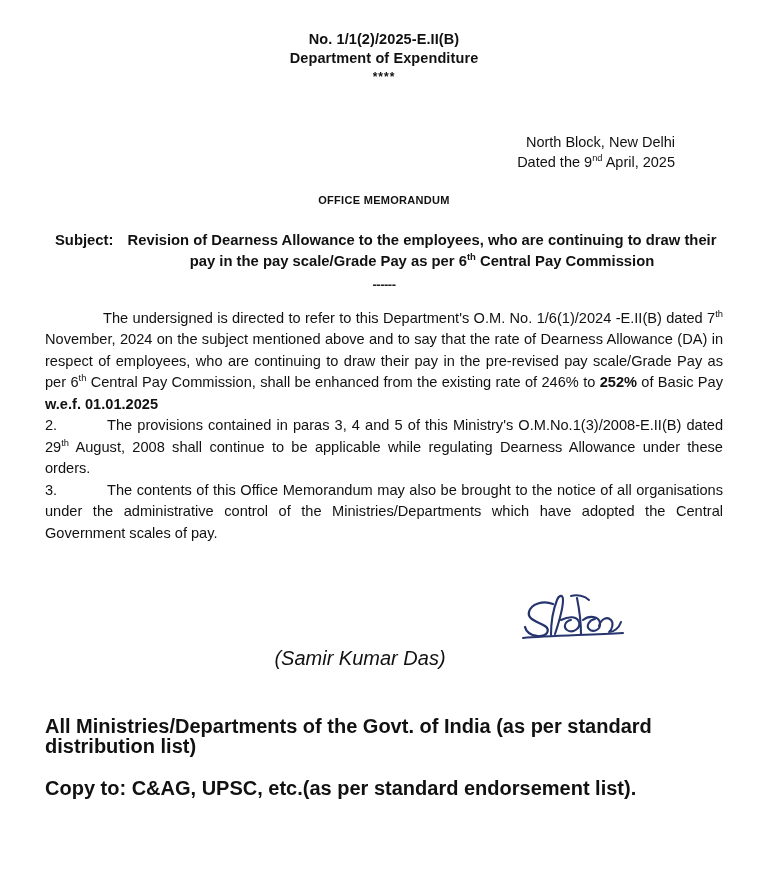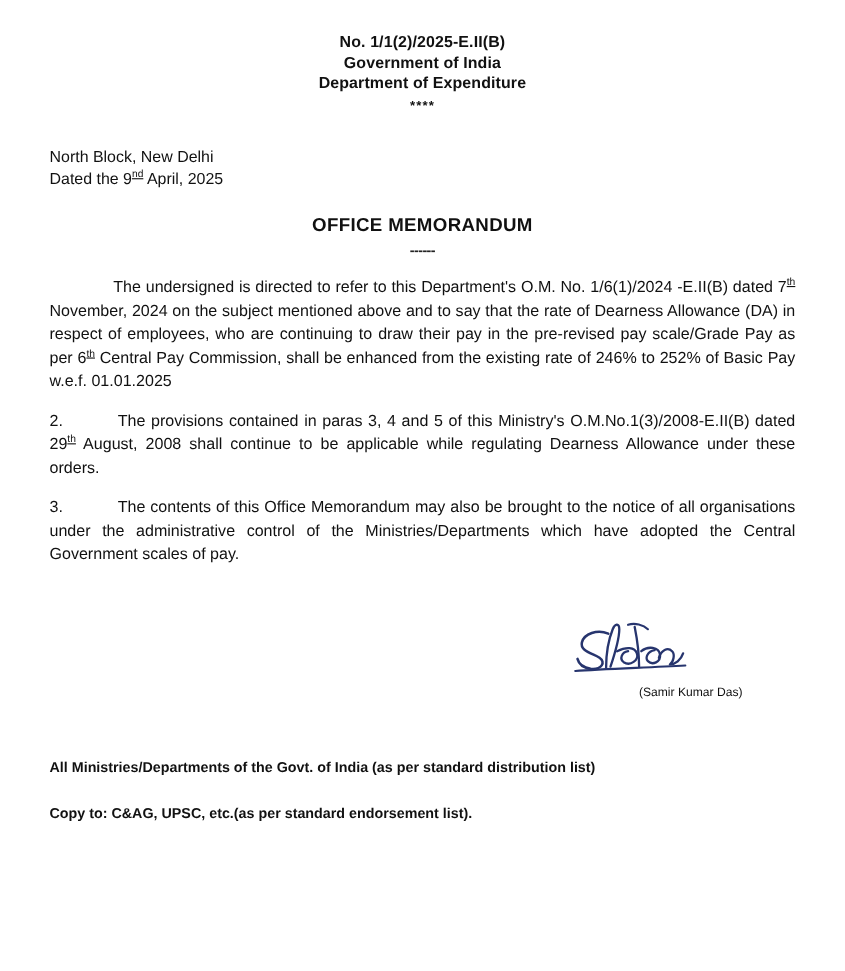--- a/index.html
+++ b/index.html
@@ -34,33 +34,33 @@
   .letterhead div { white-space: nowrap; }
   .stars {
     font-weight: bold;
     font-size: 12px;
     letter-spacing: 1px;
     margin-top: 1px;
   }
 
   
   .placedate {
-    margin-top: 28px;
-    text-align: left;
+    margin-top: 45px;
+    text-align: right;
     font-size: 14.5px;
     line-height: 20px;
     padding-right: 48px;
   }
 
   
   .memo-title {
     margin-top: 22px;
     text-align: center;
     font-weight: bold;
-    font-size: 17px;
+    font-size: 11px;
     letter-spacing: 0.3px;
   }
 
   
   .subject {
     margin-top: 24px;
     font-weight: bold;
     font-size: 14.8px;
     line-height: 21px;
     padding-left: 10px;
@@ -82,88 +82,90 @@
     letter-spacing: -0.5px;
     color: #222;
   }
 
   
   .para {
     font-size: 14.6px;
     line-height: 21.5px;
     text-align: justify;
     text-justify: inter-word;
-    margin-top: 14px;
   }
   .para.first { margin-top: 16px; text-indent: 58px; }
   .para .pnum {
     display: inline-block;
     width: 62px;
   }
   sup {
     font-size: 0.64em;
     vertical-align: super;
     line-height: 0;
-    text-decoration: underline;
   }
-  b { font-weight: normal; }
+  b { font-weight: bold; }
 
   
   .sign-area {
     margin-top: 46px;
     text-align: right;
     padding-right: 48px;
   }
   .signature-svg {
     display: block;
     margin-left: auto;
     margin-right: 38px;
   }
   .signatory {
     margin-top: 2px;
-    font-size: 11px;
+    font-size: 20px;
     line-height: 20px;
-    text-align: right;
+    text-align: center;
     padding-right: 48px;
+    font-style: italic;
   }
 
   
   .dist {
     margin-top: 48px;
   }
   .dist .to {
     font-size: 14.5px;
     line-height: 20px;
   }
   .dist .dline {
     margin-top: 22px;
-    font-size: 13px;
+    font-size: 20px;
     font-weight: bold;
     line-height: 20px;
   }
 </style>
 </head>
 <body>
 
 <div class="page">
 
   <div class="letterhead">
     <div>No. 1/1(2)/2025-E.II(B)</div>
-    <div>Government of India</div>
     <div>Department of Expenditure</div>
     <div class="stars">****</div>
   </div>
 
   <div class="placedate">
     <div>North Block, New Delhi</div>
     <div><span>Dated the 9</span><sup>nd</sup><span> April, 2025</span></div>
   </div>
 
   <div class="memo-title">OFFICE MEMORANDUM</div>
 
+  <div class="subject">
+    <span class="subj-label">Subject:</span>
+    <span class="subj-body"><span>Revision of Dearness Allowance to the employees, who are continuing to draw</span> <span>their pay in the pay scale/Grade Pay as per 6</span><sup>th</sup><span> Central Pay Commission</span></span>
+  </div>
 
   <div class="rule-dashes">------</div>
 
   <div class="para first"><span>The undersigned is directed to refer to this Department's O.M. No. 1/6(1)/2024 -E.II(B) dated 7</span><sup>th</sup><span> November, 2024 on the subject mentioned above and to say that the rate of Dearness Allowance (DA) in respect of  employees, who are continuing to draw their pay in the pre-revised pay scale/Grade Pay as per 6</span><sup>th</sup><span> Central Pay Commission, shall be enhanced from the existing rate of 246% to </span><b>252%</b><span> of Basic Pay </span><b>w.e.f. 01.01.2025</b></div>
 
   <div class="para"><span class="pnum">2.</span><span>The provisions contained in paras 3, 4 and 5 of this Ministry's O.M.No.1(3)/2008-E.II(B) dated 29</span><sup>th</sup><span> August, 2008 shall continue to be applicable while regulating Dearness Allowance under these orders.</span></div>
 
   <div class="para"><span class="pnum">3.</span><span>The contents of this Office Memorandum may also be brought to the notice of all organisations under the administrative control of the Ministries/Departments which have adopted the Central Government scales of pay.</span></div>
 
   <div class="sign-area">

